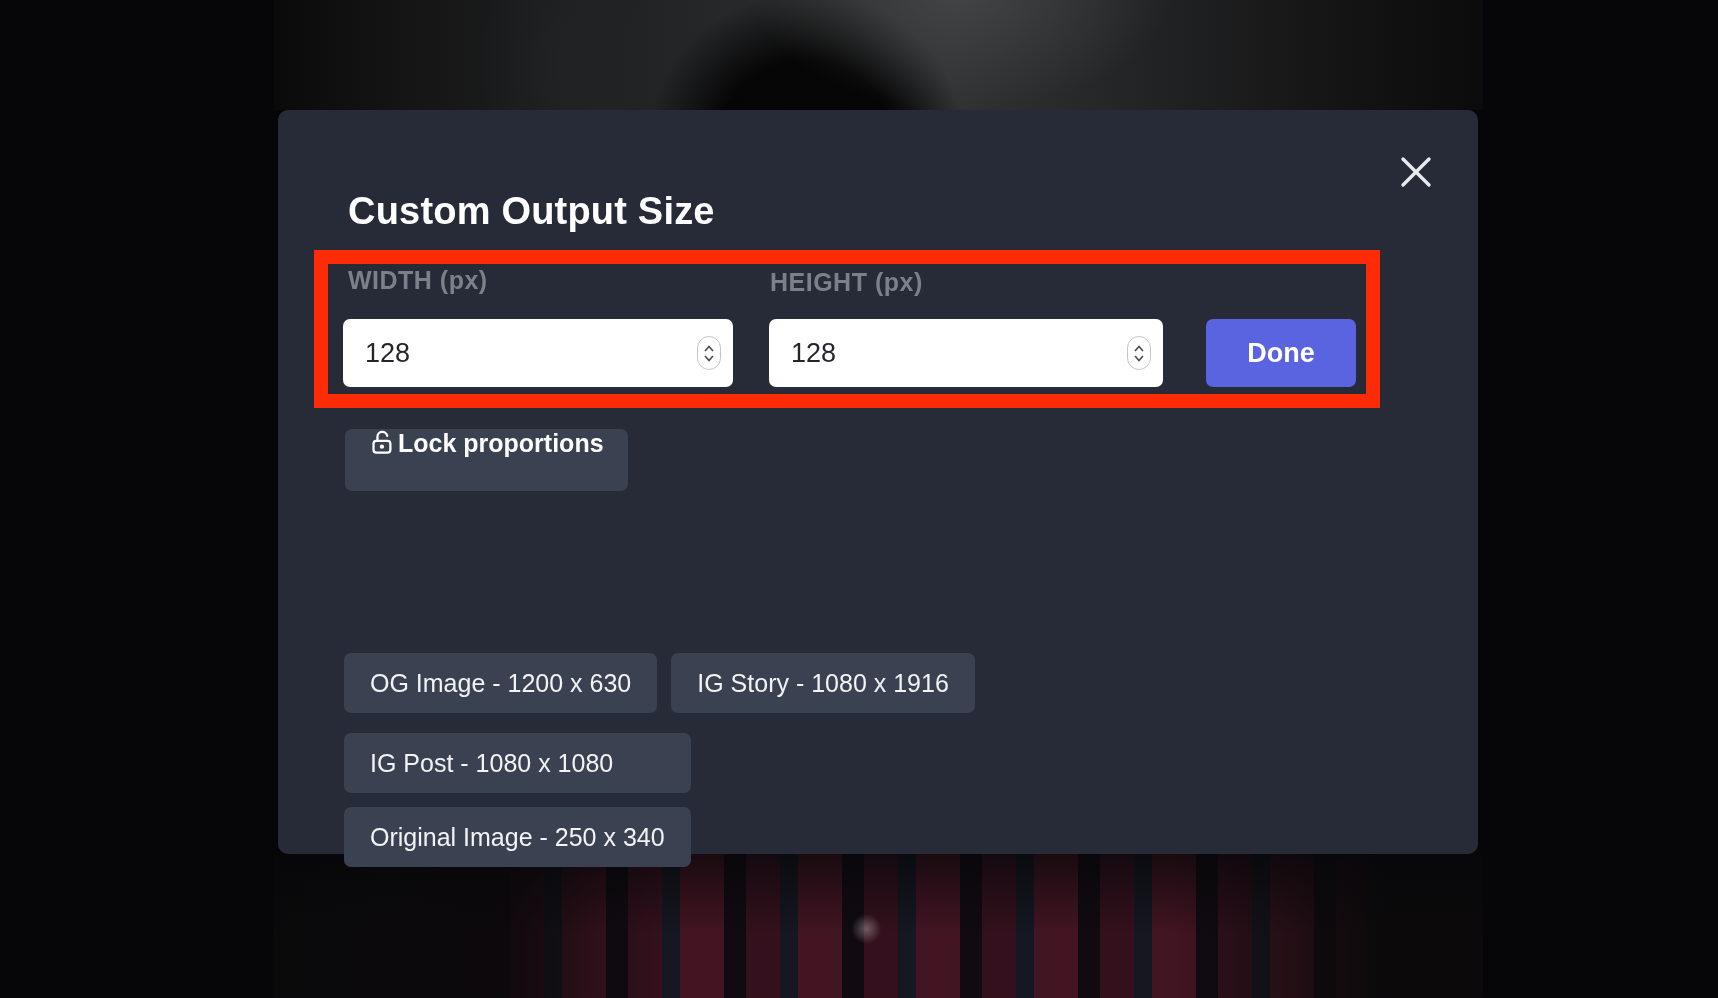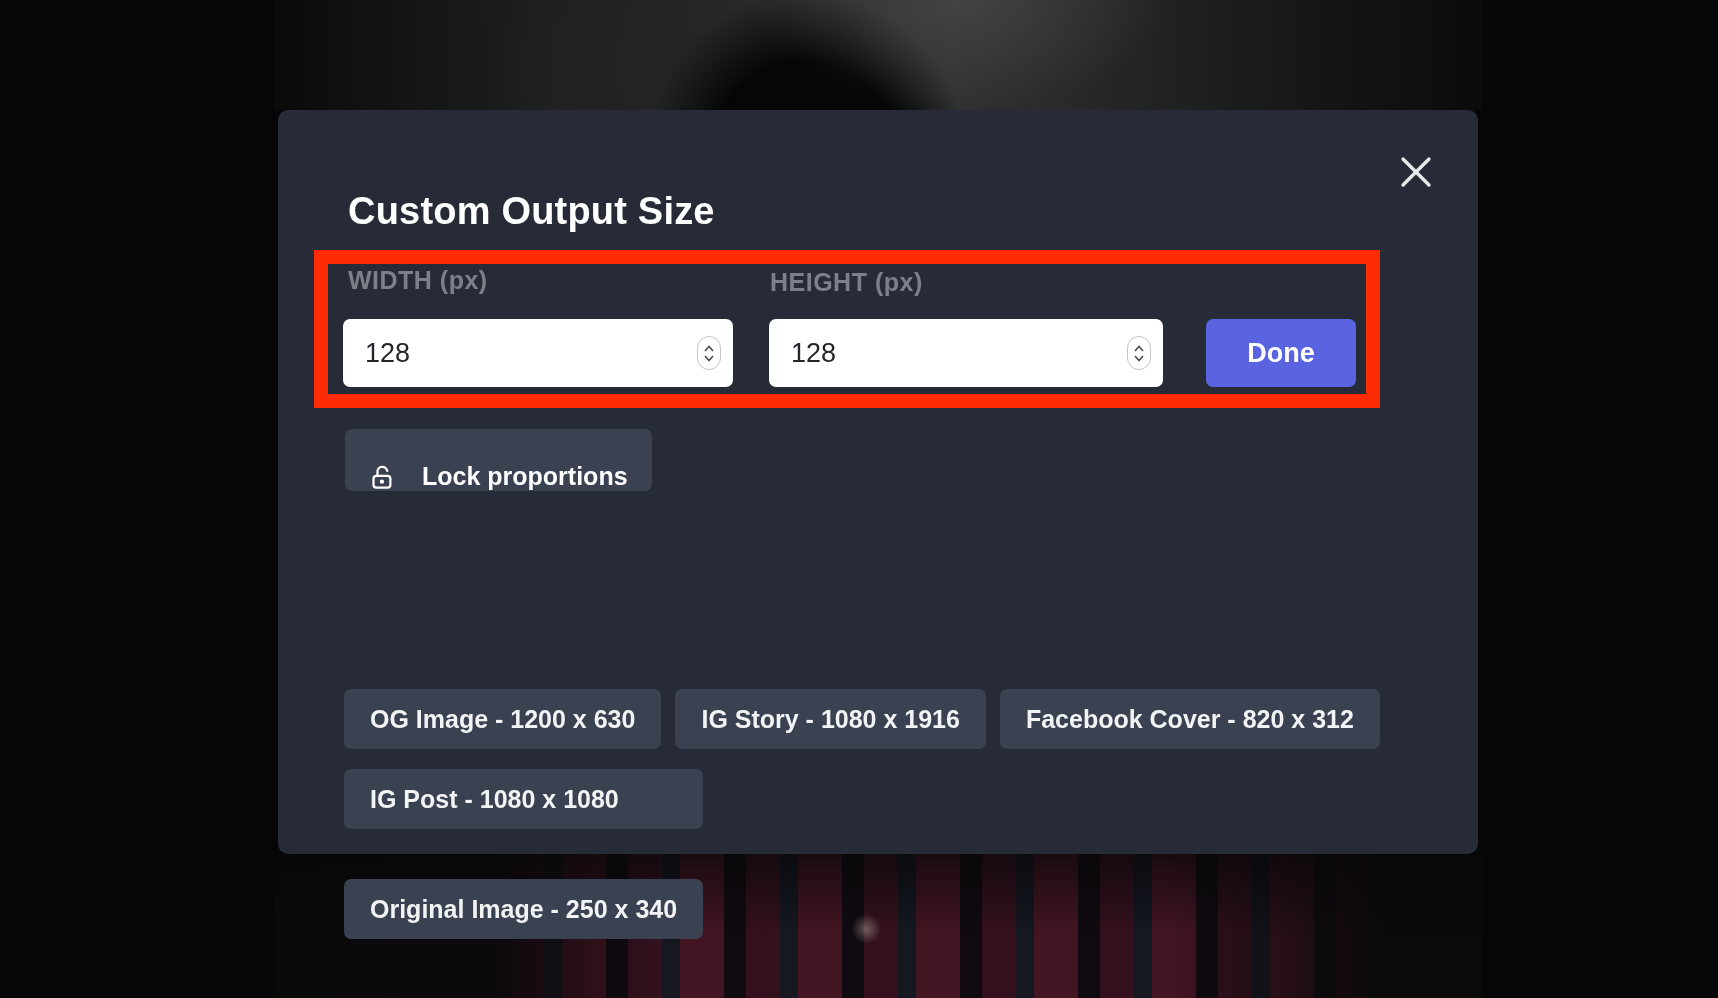--- a/index.html
+++ b/index.html
@@ -65,37 +65,37 @@
     display:flex;flex-direction:column;align-items:center;justify-content:center;gap:3px;
     cursor:pointer;
   }
   .done-btn{
     position:absolute;left:912px;top:209px;width:150px;height:68px;
     background:#5a64e1;border:none;border-radius:7px;cursor:pointer;
     color:#ffffff;font-size:27px;font-weight:600;margin-left:16px;
   }
   .lock-btn{
     position:absolute;left:67px;top:319px;height:62px;
-    display:inline-flex;align-items:flex-end;gap:26px;padding:0 24px;
+    display:inline-flex;align-items:flex-start;gap:2px;padding:0 24px;
     background:#3a4150;border:none;border-radius:7px;cursor:pointer;
     color:#ffffff;font-size:25px;font-weight:600;
   }
   .popular-title{
     position:absolute;left:70px;top:462px;
     font-size:36px;font-weight:600;color:#ffffff;letter-spacing:0.2px;
   }
   .sizes-row{
     position:absolute;left:66px;display:flex;gap:14px;
   }
   .sizes-row[data-row="1"]{top:543px;}
   .sizes-row[data-row="2"]{top:623px;flex-direction:column;}
   .size-btn{
     height:60px;padding:0 26px;display:inline-flex;align-items:center;
     background:#3a4150;border:none;border-radius:7px;cursor:pointer;
-    color:#f2f3f5;font-size:25px;font-weight:700;white-space:nowrap;margin-top:36px;
+    color:#f2f3f5;font-size:25px;font-weight:400;white-space:nowrap;
   }
 </style>
 </head>
 <body>
 
 <div class="stage">
 
   <div class="photo-top"></div>
   <div class="photo-bottom"></div>
 
@@ -151,21 +151,20 @@
           <circle cx="11.5" cy="15.7" r="1.9" fill="#ffffff" stroke="none"></circle>
         </svg>
       </span>
       <span>Lock proportions</span>
     </button>
 
 
     <div class="sizes-row" data-row="1">
         <button class="size-btn">OG Image - 1200 x 630</button>
         <button class="size-btn">IG Story - 1080 x 1916</button>
-        <button class="size-btn">Facebook Cover - 820 x 312</button>
       </div>
     <div class="sizes-row" data-row="2">
         <button class="size-btn">IG Post - 1080 x 1080</button>
         <button class="size-btn">Original Image - 250 x 340</button>
       </div>
 
   </div>
 </div>
 
 </body></html>

